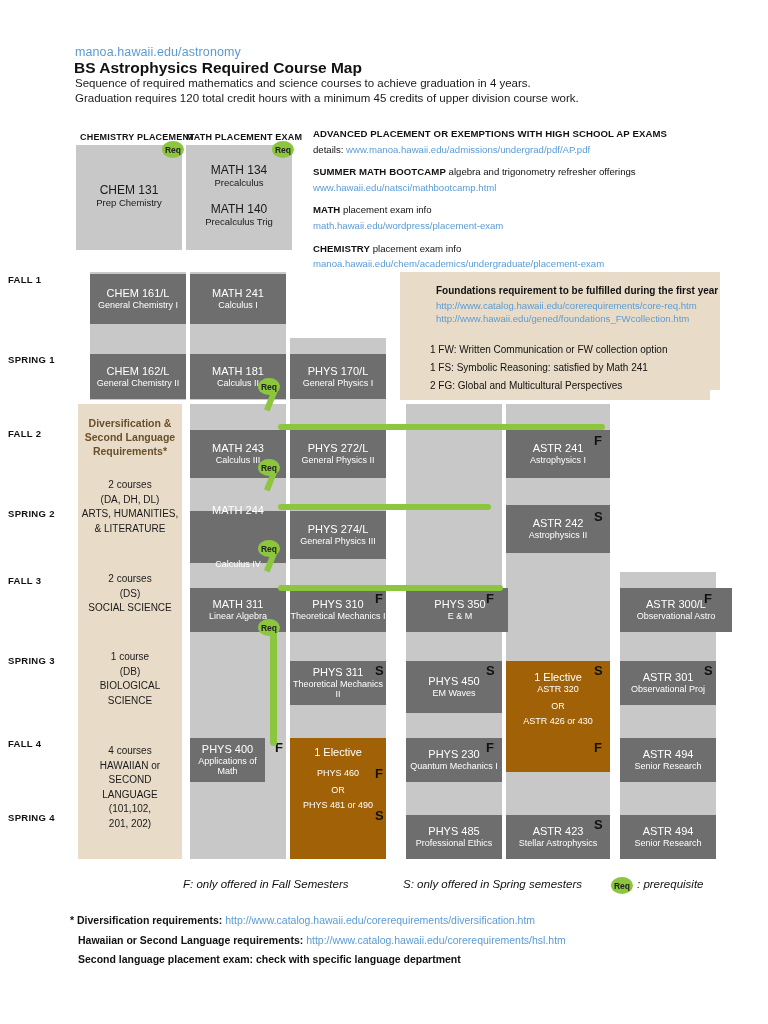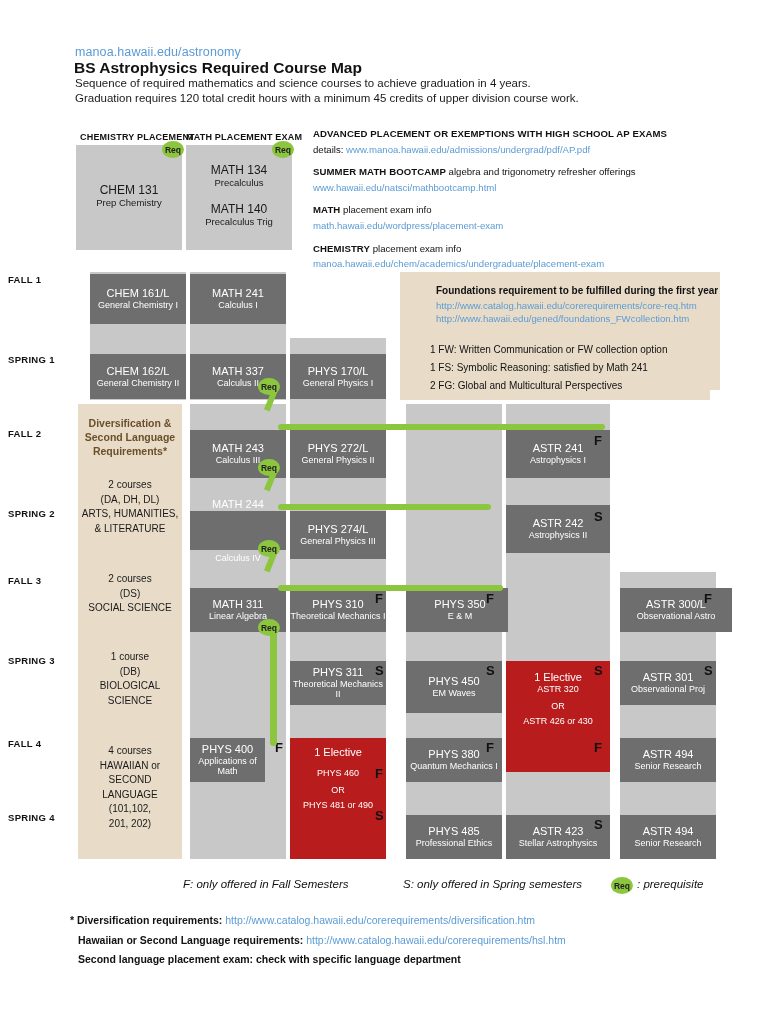--- a/index.html
+++ b/index.html
@@ -49,21 +49,21 @@
     text-align:left;width:74px;
   }
 
   
   .colband{position:absolute;background:#c8c8c8;}
   .cell{
     position:absolute;background:#6e6e6e;color:#ffffff;
     display:flex;flex-direction:column;align-items:center;justify-content:center;
     text-align:center;line-height:1.18;
   }
-  .cell.green{background:#b91c1c;}
+  .cell.green{background:#a16207;}
   .cell .c-name{font-size:11px;}
   .cell .c-desc{font-size:9px;}
   .cell .c-or{font-size:9px;margin-top:6px;margin-bottom:5px;}
   .fs-mark{
     position:absolute;font-size:13px;font-weight:bold;color:#111;
     font-family:"Liberation Sans",sans-serif;
   }
 
   
   #found-box{left:400px;top:272px;width:320px;height:118px;background:#e8dcc8;}
@@ -231,21 +231,21 @@
 <div class="cell" style="left:190px;top:274px;width:96px;height:50px;">
   <div class="c-name">MATH 241</div>
   <div class="c-desc">Calculus I</div>
 </div>
 
 <div class="cell" style="left:90px;top:354px;width:96px;height:45px;">
   <div class="c-name">CHEM 162/L</div>
   <div class="c-desc">General Chemistry II</div>
 </div>
 <div class="cell" style="left:190px;top:354px;width:96px;height:45px;">
-  <div class="c-name">MATH 337</div>
+  <div class="c-name">MATH 181</div>
   <div class="c-desc">Calculus II</div>
 </div>
 <div class="cell" style="left:290px;top:354px;width:96px;height:45px;">
   <div class="c-name">PHYS 170/L</div>
   <div class="c-desc">General Physics I</div>
 </div>
 
 <div class="cell" style="left:190px;top:430px;width:96px;height:48px;">
   <div class="c-name">MATH 243</div>
   <div class="c-desc">Calculus III</div>
@@ -253,21 +253,21 @@
 <div class="cell" style="left:290px;top:430px;width:96px;height:48px;">
   <div class="c-name">PHYS 272/L</div>
   <div class="c-desc">General Physics II</div>
 </div>
 <div class="cell" style="left:506px;top:430px;width:104px;height:48px;">
   <div class="c-name">ASTR 241</div>
   <div class="c-desc">Astrophysics I</div>
 </div>
 <div class="fs-mark" style="left:594px;top:433px;">F</div>
 
-<div class="cell" style="left:190px;top:511px;width:96px;height:39px;gap:42px;">
+<div class="cell" style="left:190px;top:511px;width:96px;height:52px;gap:42px;">
   <div class="c-name">MATH 244</div>
   <div class="c-desc">Calculus IV</div>
 </div>
 <div class="cell" style="left:290px;top:511px;width:96px;height:48px;">
   <div class="c-name">PHYS 274/L</div>
   <div class="c-desc">General Physics III</div>
 </div>
 <div class="cell" style="left:506px;top:505px;width:104px;height:48px;">
   <div class="c-name">ASTR 242</div>
   <div class="c-desc">Astrophysics II</div>
@@ -328,21 +328,21 @@
 <div class="cell green" style="left:290px;top:738px;width:96px;height:121px;justify-content:flex-start;padding-top:8px;box-sizing:border-box;">
   <div class="c-name">1 Elective</div>
   <div class="c-desc" style="margin-top:9px;">PHYS  460</div>
   <div class="c-or">OR</div>
   <div class="c-desc">PHYS 481 or 490</div>
 </div>
 <div class="fs-mark" style="left:375px;top:766px;">F</div>
 <div class="fs-mark" style="left:375px;top:808px;">S</div>
 
 <div class="cell" style="left:406px;top:738px;width:96px;height:44px;">
-  <div class="c-name">PHYS 380</div>
+  <div class="c-name">PHYS 230</div>
   <div class="c-desc">Quantum Mechanics I</div>
 </div>
 <div class="fs-mark" style="left:486px;top:740px;">F</div>
 
 <div class="cell" style="left:620px;top:738px;width:96px;height:44px;">
   <div class="c-name">ASTR 494</div>
   <div class="c-desc">Senior Research</div>
 </div>
 
 <div class="cell" style="left:406px;top:815px;width:96px;height:44px;">

